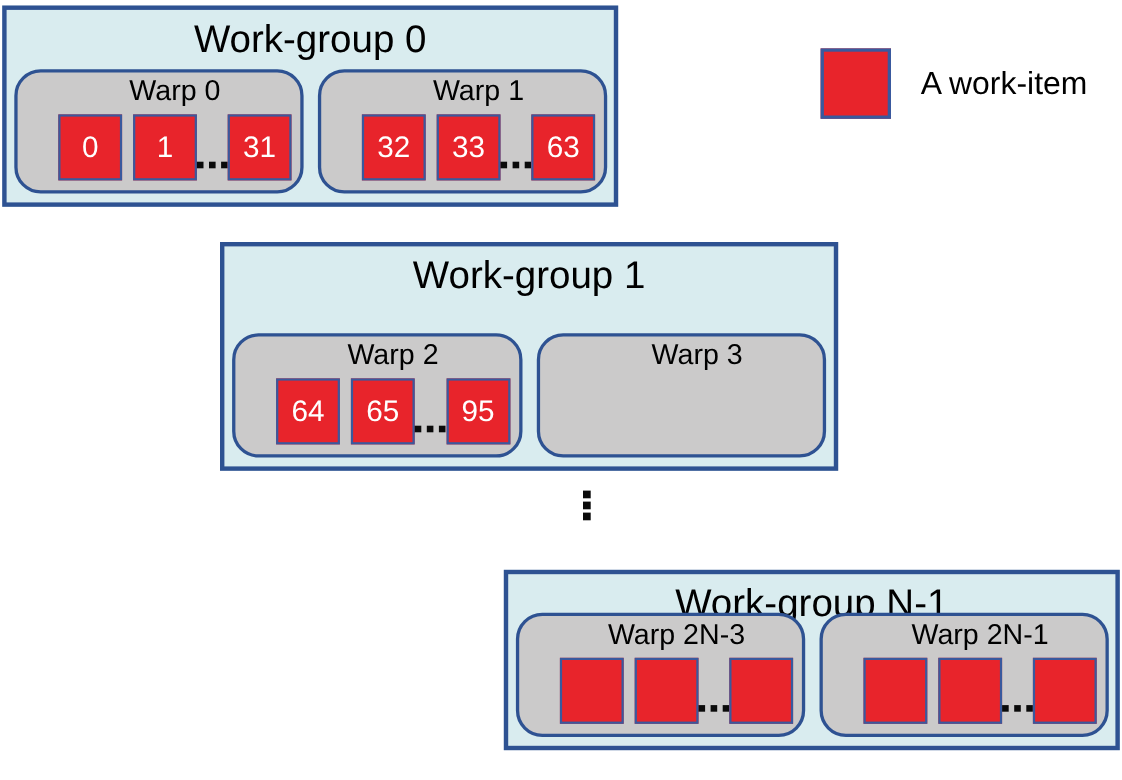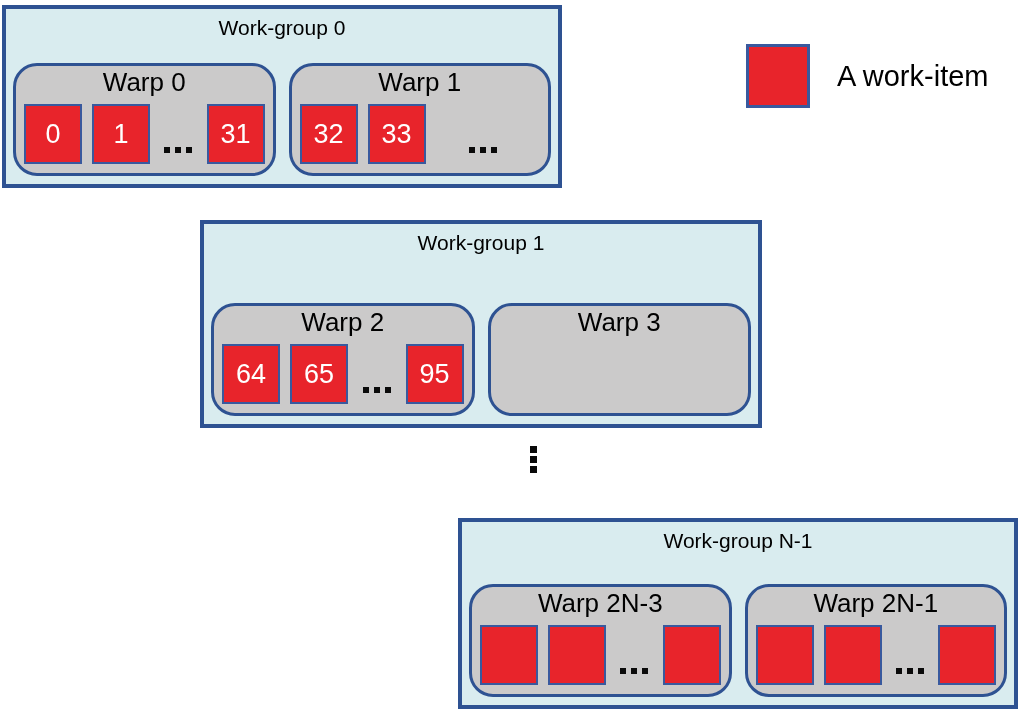--- a/index.html
+++ b/index.html
@@ -7,34 +7,35 @@
     position:relative; width:1020px; height:709px; overflow:hidden;
     background:#ffffff; font-family:"Liberation Sans", sans-serif; color:#000;
   }
   .workgroup {
     position:absolute; box-sizing:border-box;
     background:var(--workgroup-fill,#d9ecef);
     border:4px solid var(--workgroup-border,#2e5292);
   }
   .wg-0 { left:2px;   top:5px;   width:560px; height:183px; }
   .wg-1 { left:200px; top:220px; width:562px; height:208px; }
-  .wg-2 { left:458px; top:518px; width:560px; height:191px; }
+  .wg-2 { left:458px; top:518px; width:560px; height:164px; }
   .wg-title {
-    text-align:center; font-size:21px; line-height:1.15; margin-top:7px;
+    text-align:center; font-size:35px; line-height:1.15; margin-top:7px;
     color:var(--label-text,#000);
   }
   .warps {
     position:absolute; left:7px; right:7px; bottom:8px;
     display:flex; gap:13px;
   }
   .warp {
     flex:1; box-sizing:border-box; height:113px;
     background:var(--warp-fill,#cbcaca);
     border:3px solid var(--warp-border,#2e5292);
     border-radius:24px;
+    padding-left:29px;
   }
   .warp-title {
     text-align:center; font-size:26px; line-height:1.15; margin-top:2px;
     color:var(--label-text,#000);
   }
   .items { display:flex; padding:0 8px; margin-top:6px; }
   .item {
     box-sizing:border-box; width:58px; height:60px;
     background:var(--item-fill,#e8242b);
     border:2px solid var(--item-border,#39599e);
@@ -88,20 +89,21 @@
       <div class="warp">
         <div class="warp-title">Warp 1</div>
         <div class="items">
           <div class="item">32</div>
           <div class="item">33</div>
           <div class="hdots">
               <i></i>
               <i></i>
               <i></i>
             </div>
+          <div class="item">63</div>
         </div>
       </div>
     </div>
   </section>
 
   <div class="legend">
     <div class="legend-swatch"></div>
     <div class="legend-label">A work-item</div>
   </div>
 

